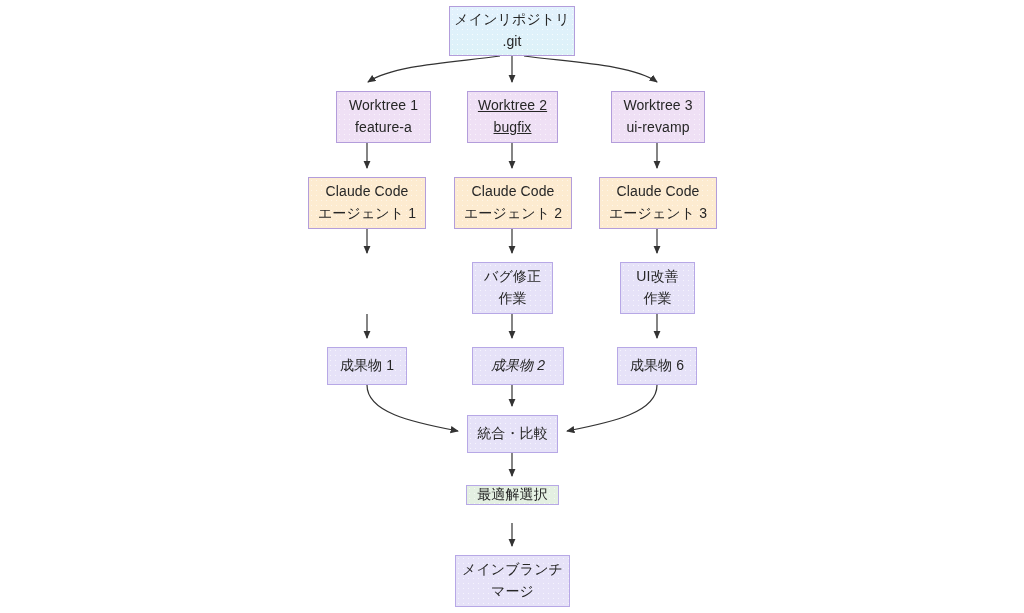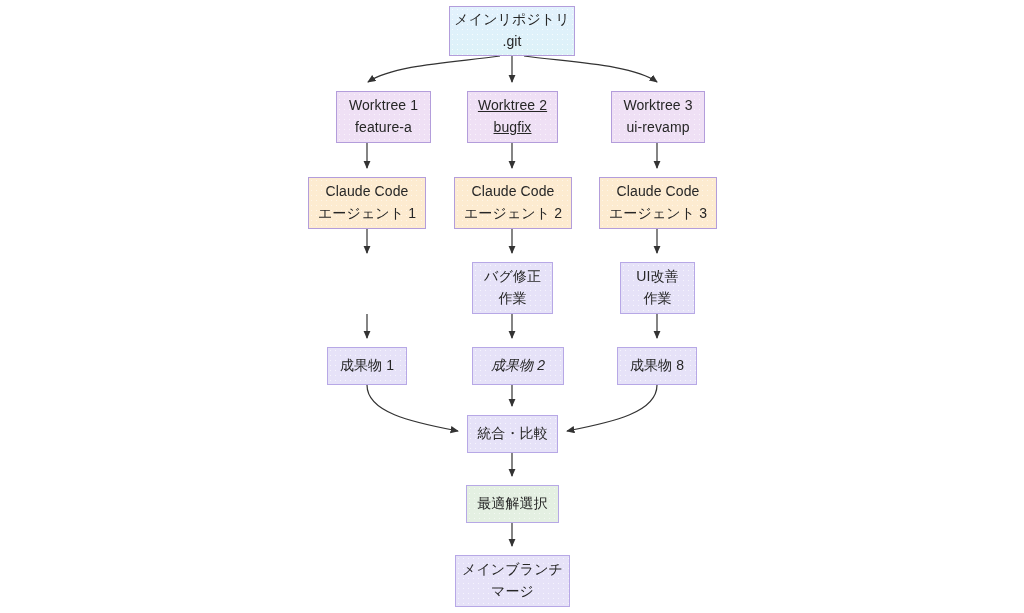--- a/index.html
+++ b/index.html
@@ -183,28 +183,28 @@
 
   <div class="node fill-artifact" style="left:327px; top:347px; width:80px; height:38px;">
     <span class="line">成果物 1</span>
   </div>
 
   <div class="node fill-artifact" style="left:472px; top:347px; width:92px; height:38px;font-style:italic;">
     <span class="line">成果物 2</span>
   </div>
 
   <div class="node fill-artifact" style="left:617px; top:347px; width:80px; height:38px;">
-    <span class="line">成果物 8</span>
+    <span class="line">成果物 6</span>
   </div>
 
   <div class="node fill-merge" style="left:467px; top:415px; width:91px; height:38px;">
     <span class="line">統合・比較</span>
   </div>
 
-  <div class="node fill-select" style="left:466px; top:485px; width:93px; height:38px;">
+  <div class="node fill-select" style="left:466px; top:485px; width:93px; height:20px;">
     <span class="line">最適解選択</span>
   </div>
 
   <div class="node fill-final" style="left:455px; top:555px; width:115px; height:52px;">
     <span class="line">メインブランチ</span>
     <span class="line">マージ</span>
   </div>
 
 </div>
 

